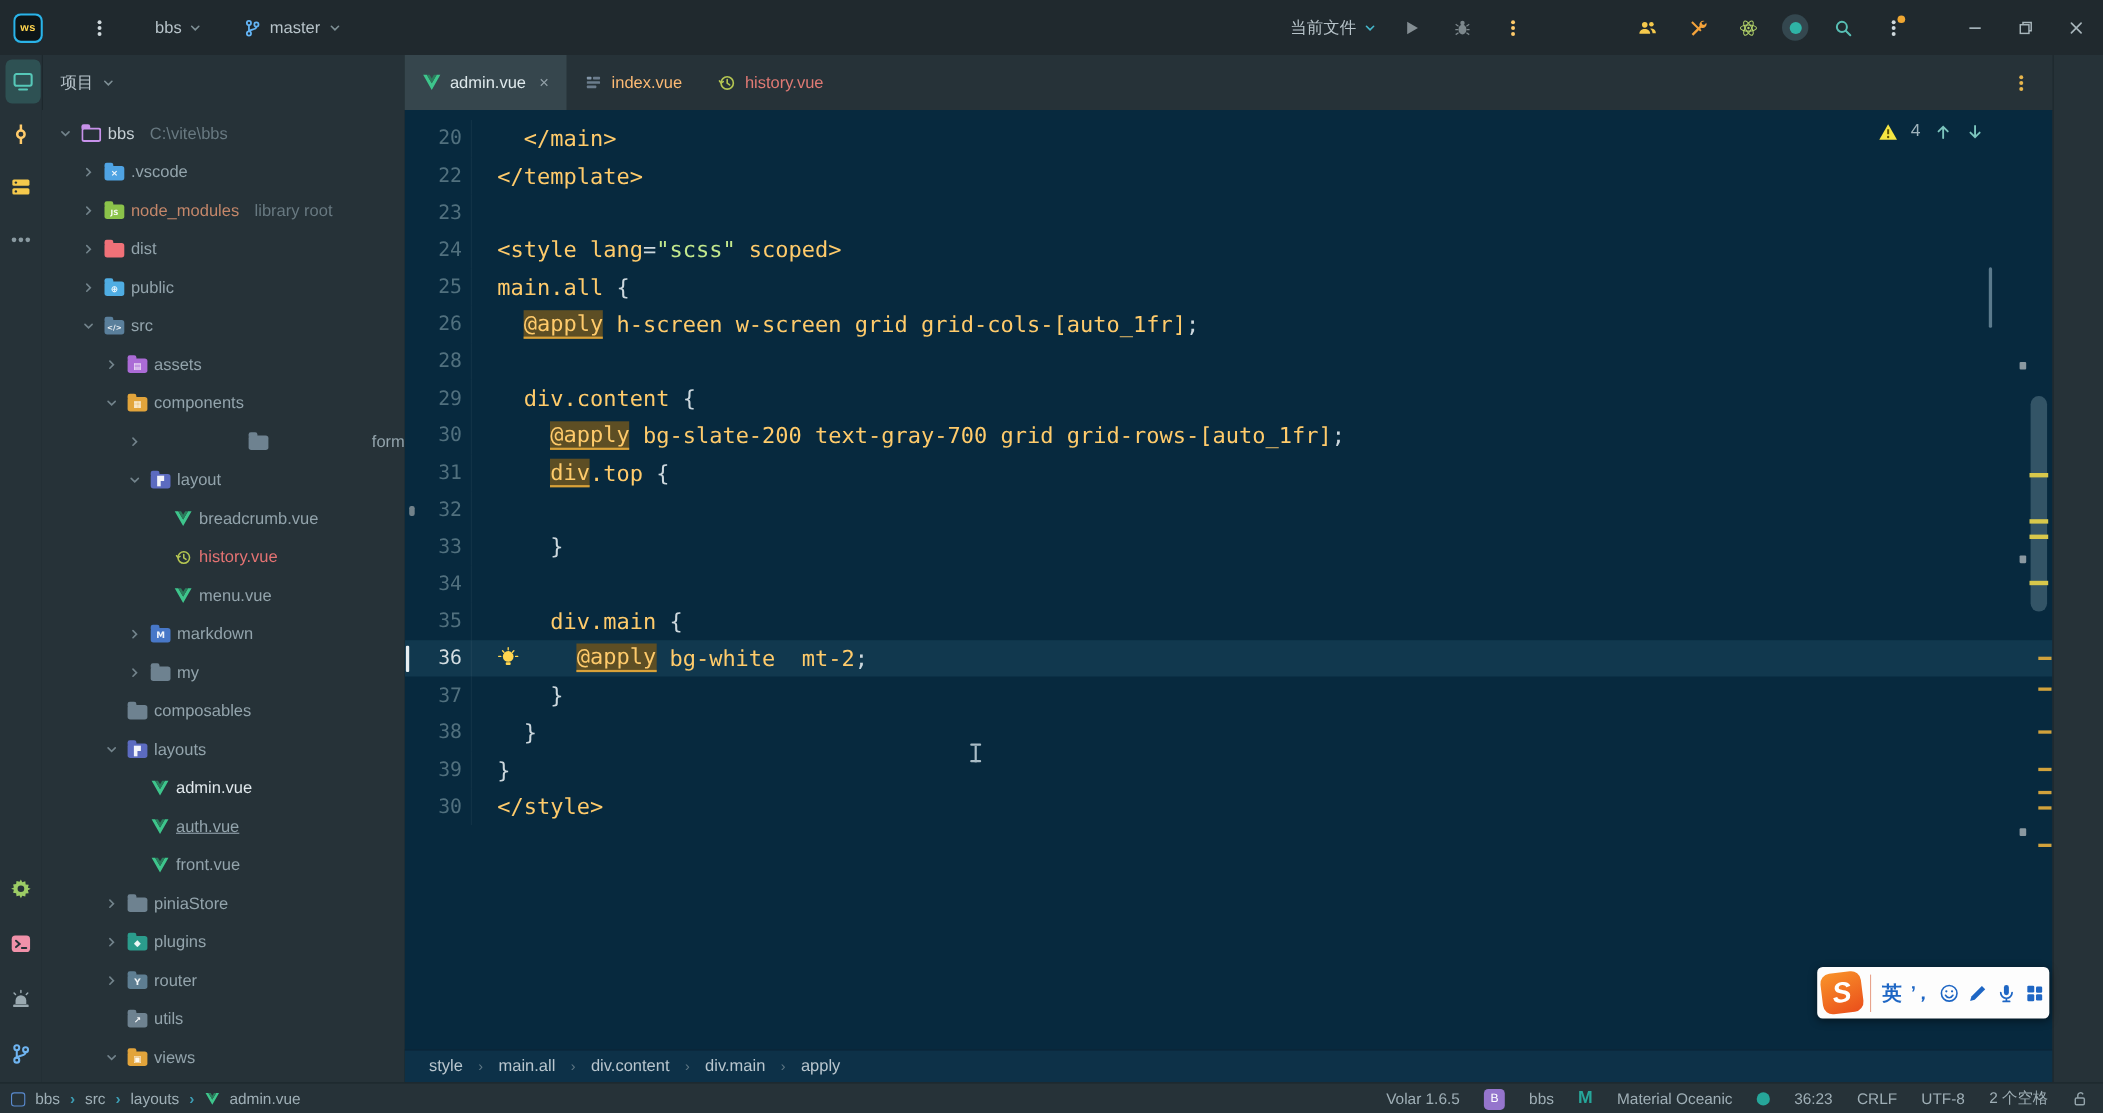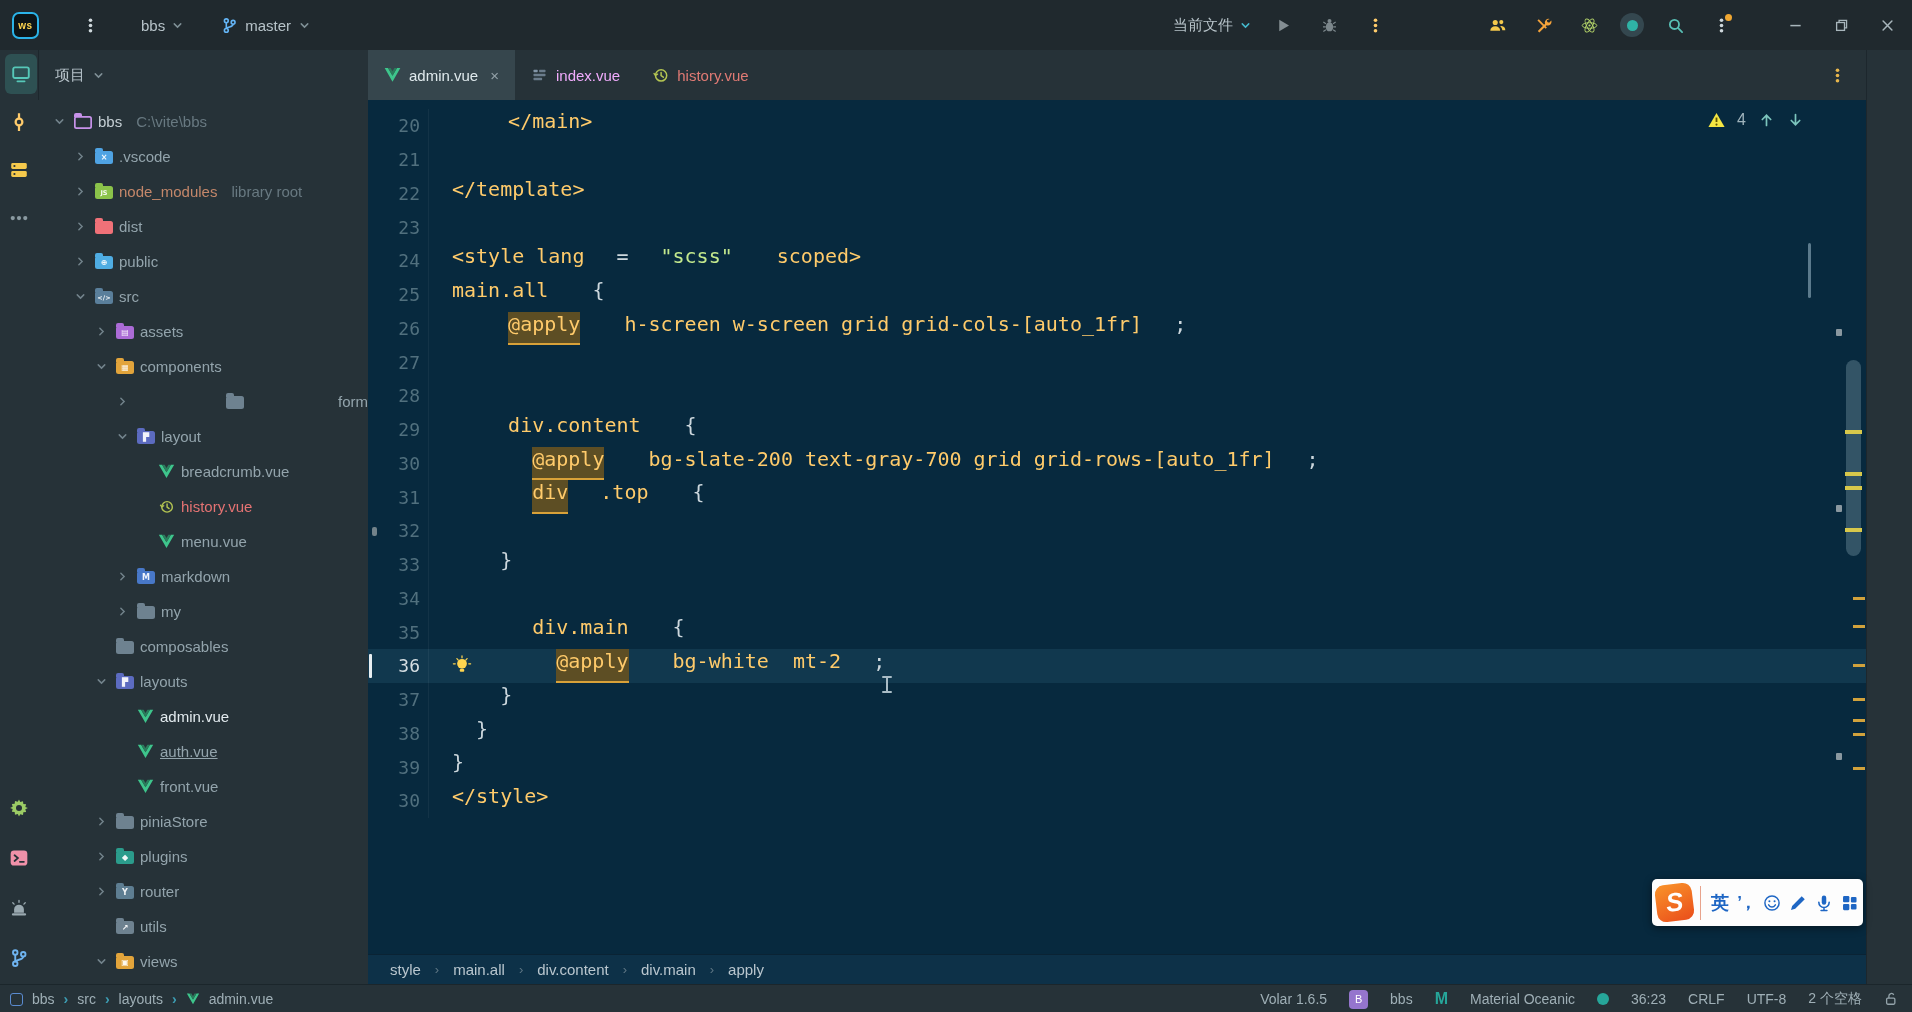--- a/index.html
+++ b/index.html
@@ -17,21 +17,21 @@
   #titlebar .rgt{margin-left:auto;display:flex;align-items:center;gap:16px;padding-right:10px;}
   .winbtn svg{width:15px;height:15px;}
   .avatar{width:24px;height:24px;border-radius:50%;background:#34474f;display:flex;align-items:center;justify-content:center;}
   .avatar i{width:11px;height:11px;border-radius:50%;background:#2fb3a6;display:block;}
   .dotbadge{position:relative;}
   .dotbadge i{position:absolute;top:4px;right:4px;width:7px;height:7px;border-radius:50%;background:#f0a732;}
   
   #row2{position:absolute;left:0;top:50px;width:1912px;height:50px;background:#263238;border-bottom:1px solid #1b252b;}
   #panel-header{position:absolute;left:55px;top:0;height:50px;display:flex;align-items:center;gap:7px;color:#b6c2c9;font-size:15px;}
   #tabs{position:absolute;left:368px;top:0;height:50px;display:flex;}
-  .tab{height:50px;display:flex;align-items:center;gap:8px;padding:0 16px;font-size:15px;color:#f0abfc;}
+  .tab{height:50px;display:flex;align-items:center;gap:8px;padding:0 16px;font-size:15px;color:#fdba74;}
   .tab.active{background:#36464d;color:#dfe9ec;}
   .tab.err{color:#e07a74;}
   .tab .tclose{color:#93a1a8;font-size:15px;margin-left:4px;}
   .tab svg{width:17px;height:16px;}
   #row2 .trgt{position:absolute;right:0;top:0;height:50px;display:flex;align-items:center;gap:18px;padding-right:12px;}
   
   #stripe{position:absolute;left:0;top:50px;width:38px;height:934px;background:#263238;border-right:1px solid #1d272d;}
   .sic{width:38px;height:40px;display:flex;align-items:center;justify-content:center;}
   .sic svg{width:20px;height:20px;}
   .sic.active{background:rgba(68,160,154,.28);border-radius:6px;width:32px;margin-left:3px;}
@@ -58,21 +58,21 @@
   #editor{position:absolute;left:368px;top:100px;width:1498px;height:884px;background:#07293e;overflow:hidden;}
   #code{position:absolute;left:0;top:9px;width:100%;}
   .cline{height:33.75px;display:flex;align-items:center;position:relative;
     font-family:"DejaVu Sans Mono",monospace;font-size:20px;white-space:pre;}
   .cline.current{background:#11384e;}
   .lmark{width:12px;flex:0 0 12px;height:100%;position:relative;}
   .m-dot{position:absolute;left:4px;top:13px;width:5px;height:9px;border-radius:2px;background:#72828a;}
   .m-bar{position:absolute;left:1px;top:5px;width:3px;height:24px;border-radius:1px;background:#e8eef1;}
   .lnum{width:40px;flex:0 0 40px;text-align:right;color:#51707e;font-size:18px;}
   .cline.current .lnum{color:#d5dee2;}
-  .ltxt{padding-left:23px;border-left:1px solid rgba(255,255,255,.05);margin-left:8px;height:100%;display:flex;gap:32px;}
+  .ltxt{padding-left:23px;border-left:1px solid rgba(255,255,255,.05);margin-left:8px;height:100%;display:flex;align-items:center;}
   .tk-t{color:#ffcb6b;} .tk-p{color:#ccd7dd;} .tk-s{color:#c3e88d;}
   .tk-a{color:#ffcb6b;background:#5d4e24;border-bottom:2px solid #d8a139;}
   .bulb{position:absolute;left:84px;top:6px;width:20px;height:20px;}
   
   #warnbox{position:absolute;top:11px;right:62px;display:flex;align-items:center;gap:12px;color:#9fb3bc;font-size:16px;}
   #warnbox svg{width:17px;height:16px;}
   #warnbox .arr{color:#7cc5bd;}
   
   .sb-thumb{position:absolute;right:5px;top:260px;width:15px;height:196px;border-radius:8px;background:rgba(167,196,210,.28);}
   .sb-vline{position:absolute;right:55px;top:143px;width:3px;height:55px;background:#5b7a8c;border-radius:2px;}
@@ -664,27 +664,25 @@
           <span class="g">▣</span>
         </span>
         <span class="t-label">views</span>
       </div>
     </div>
 </div>
 
 <div id="editor">
   <div id="code">
       <div class="cline"><span class="lmark"></span><span class="lnum">20</span><span class="ltxt"><span class="tk-p">  </span><span class="tk-t">&lt;/main&gt;</span></span></div>
-      <div class="cline"><span class="lmark"></span><span class="lnum">21</span><span class="ltxt"></span></div>
       <div class="cline"><span class="lmark"></span><span class="lnum">22</span><span class="ltxt"><span class="tk-t">&lt;/template&gt;</span></span></div>
       <div class="cline"><span class="lmark"></span><span class="lnum">23</span><span class="ltxt"></span></div>
       <div class="cline"><span class="lmark"></span><span class="lnum">24</span><span class="ltxt"><span class="tk-t">&lt;style lang</span><span class="tk-p">=</span><span class="tk-s">"scss"</span><span class="tk-t"> scoped&gt;</span></span></div>
       <div class="cline"><span class="lmark"></span><span class="lnum">25</span><span class="ltxt"><span class="tk-t">main.all </span><span class="tk-p">{</span></span></div>
       <div class="cline"><span class="lmark"></span><span class="lnum">26</span><span class="ltxt"><span class="tk-p">  </span><span class="tk-a">@apply</span><span class="tk-t"> h-screen w-screen grid grid-cols-[auto_1fr]</span><span class="tk-p">;</span></span></div>
-      <div class="cline"><span class="lmark"></span><span class="lnum">27</span><span class="ltxt"></span></div>
       <div class="cline"><span class="lmark"></span><span class="lnum">28</span><span class="ltxt"></span></div>
       <div class="cline"><span class="lmark"></span><span class="lnum">29</span><span class="ltxt"><span class="tk-p">  </span><span class="tk-t">div.content </span><span class="tk-p">{</span></span></div>
       <div class="cline"><span class="lmark"></span><span class="lnum">30</span><span class="ltxt"><span class="tk-p">    </span><span class="tk-a">@apply</span><span class="tk-t"> bg-slate-200 text-gray-700 grid grid-rows-[auto_1fr]</span><span class="tk-p">;</span></span></div>
       <div class="cline"><span class="lmark"></span><span class="lnum">31</span><span class="ltxt"><span class="tk-p">    </span><span class="tk-a">div</span><span class="tk-t">.top </span><span class="tk-p">{</span></span></div>
       <div class="cline"><span class="lmark"><i class="m-dot"></i></span><span class="lnum">32</span><span class="ltxt"></span></div>
       <div class="cline"><span class="lmark"></span><span class="lnum">33</span><span class="ltxt"><span class="tk-p">    }</span></span></div>
       <div class="cline"><span class="lmark"></span><span class="lnum">34</span><span class="ltxt"></span></div>
       <div class="cline"><span class="lmark"></span><span class="lnum">35</span><span class="ltxt"><span class="tk-p">    </span><span class="tk-t">div.main </span><span class="tk-p">{</span></span></div>
       <div class="cline current"><span class="lmark"><i class="m-bar"></i></span><span class="lnum">36</span><span class="bulb"><svg viewBox="0 0 16 16" width="20" height="20">
             <circle cx="8" cy="7" r="3.9" fill="#ffd54f"></circle>

